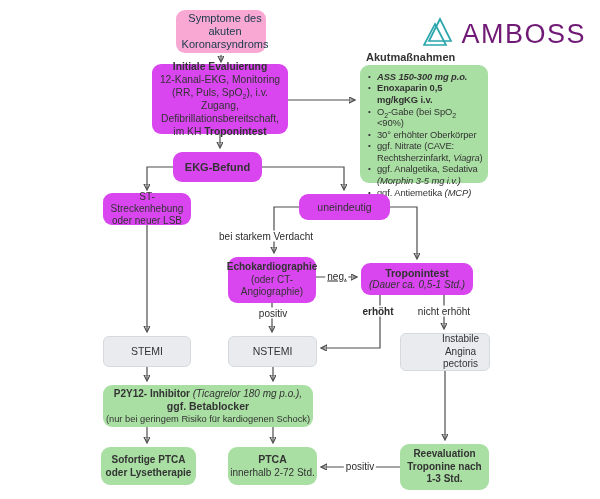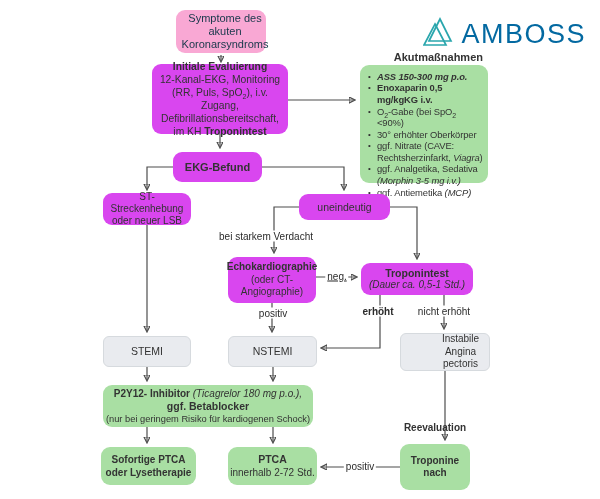--- a/index.html
+++ b/index.html
@@ -15,31 +15,31 @@
   .green{background:#a9dfa3;}
   .gray{background:#e9ebef;border:1px solid #d6dade;border-radius:6px;}
   .b{font-weight:bold;}
   .i{font-style:italic;}
   .sm{font-size:10px;}
   sub{font-size:7px;line-height:0;}
   .lbl{position:absolute;z-index:3;background:#fff;padding:0 2px;font-size:10px;color:#2b2b2b;
        white-space:nowrap;transform:translate(-50%,-50%);}
   
   .akut{align-items:stretch;text-align:left;padding:7px 5px 6px 6px;}
-  .akut .title{text-align:right;font-weight:bold;font-size:11px;margin-bottom:7px;}
+  .akut .title{text-align:left;font-weight:bold;font-size:11px;margin-bottom:7px;}
   .akut ul{list-style:none;margin:0;padding:0;font-size:9.4px;line-height:11.6px;letter-spacing:-0.1px;}
   .akut li{display:flex;}
   .akut .bullet{flex:0 0 9px;width:9px;text-align:left;padding-left:2px;font-size:8px;}
   .akut .txt{flex:1;}
   
   .p2y12 .l1{font-size:10px;text-align:right;}
   .p2y12 .l3{font-size:9.3px;line-height:11px;margin-top:1px;}
   
   #logo{position:absolute;right:14px;top:16px;display:flex;align-items:center;z-index:2;}
-  #logo .word{font-size:27px;letter-spacing:1.5px;color:#0369a1;font-weight:400;margin-left:8px;}
+  #logo .word{font-size:27px;letter-spacing:1.5px;color:#701a75;font-weight:400;margin-left:8px;}
 </style>
 </head>
 <body>
 
 <div id="stage">
 
   <svg class="connectors" width="600" height="499" viewBox="0 0 600 499">
     <defs>
       <marker id="ah" markerWidth="7" markerHeight="7" refX="5" refY="3" orient="auto" markerUnits="userSpaceOnUse">
         <path d="M0,0 L6,3 L0,6 Z" fill="#1a1a1a" stroke="none"></path>
@@ -171,21 +171,21 @@
   <div class="node green b sm" style="left:101px;top:447px;width:95px;height:38px;line-height:13px;">
     <div>Sofortige PTCA</div>
     <div>oder Lysetherapie</div>
   </div>
 
   <div class="node green" style="left:228px;top:447px;width:89px;height:38px;line-height:13px;">
     <div class="b">PTCA</div>
     <div class="sm">innerhalb 2-72 Std.</div>
   </div>
 
-  <div class="node green b sm" style="left:400px;top:444px;width:70px;height:46px;line-height:12.5px;gap:20px;">
+  <div class="node green b sm" style="left:400px;top:444px;width:89px;height:46px;line-height:12.5px;">
     <div>Reevaluation</div>
     <div>Troponine nach</div>
     <div>1-3 Std.</div>
   </div>
 
   <div class="lbl" style="left:266px;top:236px;">bei starkem Verdacht</div>
   <div class="lbl" style="left:337px;top:276px;text-decoration:underline;">neg.</div>
   <div class="lbl" style="left:273px;top:313px;">positiv</div>
   <div class="lbl" style="left:378px;top:311px;font-weight:bold;">erhöht</div>
   <div class="lbl" style="left:444px;top:311px;">nicht erhöht</div>

